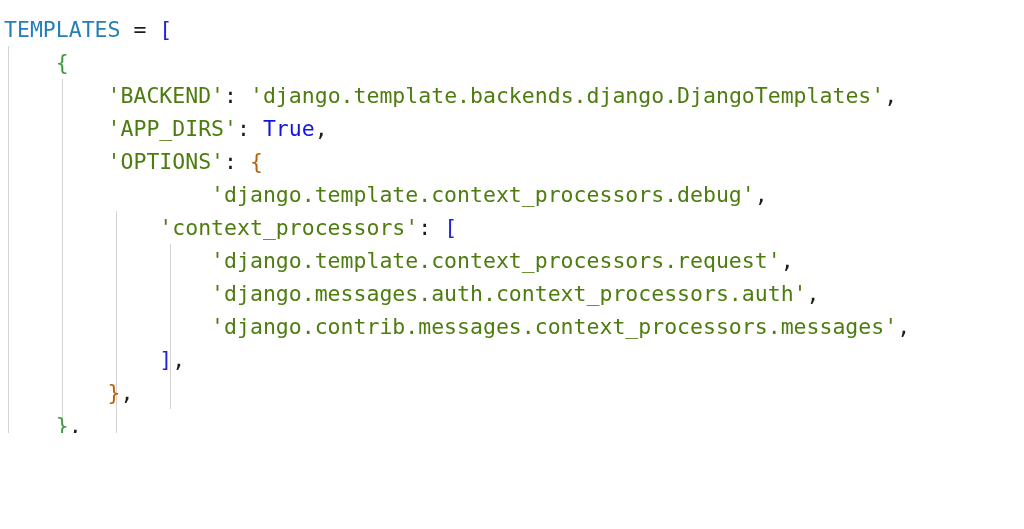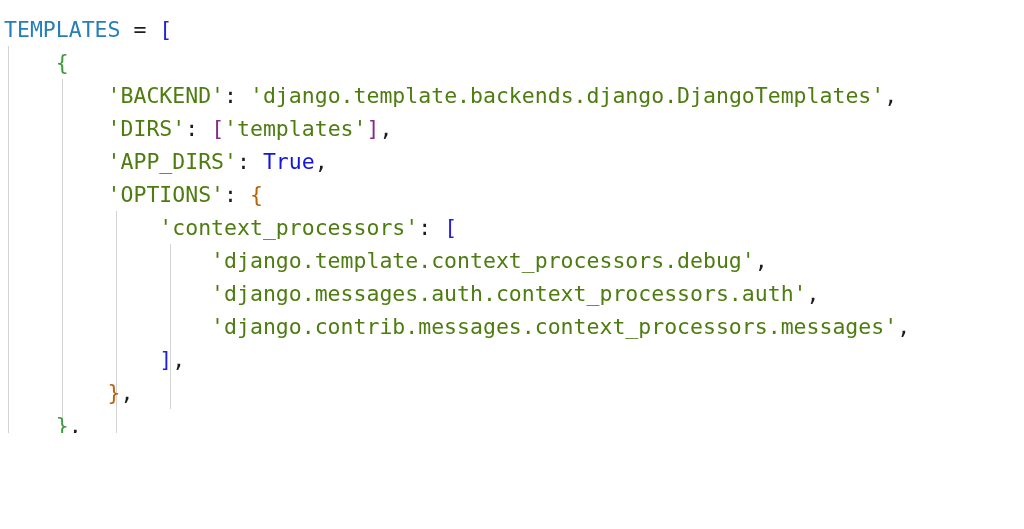--- a/index.html
+++ b/index.html
@@ -63,25 +63,25 @@
       <div class="indent-guide" style="left: 8px; top: 46px; height: 462px; background: rgb(211, 211, 211);"></div>
       <div class="indent-guide" style="left: 62px; top: 79px; height: 396px; background: rgb(211, 211, 211);"></div>
       <div class="indent-guide" style="left: 116px; top: 211px; height: 231px; background: rgb(211, 211, 211);"></div>
       <div class="indent-guide" style="left: 170px; top: 244px; height: 165px; background: rgb(211, 211, 211);"></div>
     </div>
 
   <div id="code-lines">
       <div class="code-line"><span class="tok-var">TEMPLATES</span><span class="tok-punct"> </span><span class="tok-op">=</span><span class="tok-punct"> </span><span class="tok-br-blue">[</span></div>
       <div class="code-line"><span class="tok-punct">    </span><span class="tok-br-green">{</span></div>
       <div class="code-line"><span class="tok-punct">        </span><span class="tok-str">'BACKEND'</span><span class="tok-punct">:</span><span class="tok-punct"> </span><span class="tok-str">'django.template.backends.django.DjangoTemplates'</span><span class="tok-punct">,</span></div>
-      <div class="code-line"><span class="tok-punct">        </span><span class="tok-str">'DIRS'</span><span class="tok-punct">:</span><span class="tok-punct"> </span><span class="tok-br-purple">[</span><span class="tok-str">'templates'</span><span class="tok-br-purple">]</span><span class="tok-punct">,</span></div>
       <div class="code-line"><span class="tok-punct">        </span><span class="tok-str">'APP_DIRS'</span><span class="tok-punct">:</span><span class="tok-punct"> </span><span class="tok-kw">True</span><span class="tok-punct">,</span></div>
       <div class="code-line"><span class="tok-punct">        </span><span class="tok-str">'OPTIONS'</span><span class="tok-punct">:</span><span class="tok-punct"> </span><span class="tok-br-orange">{</span></div>
+      <div class="code-line"><span class="tok-punct">                </span><span class="tok-str">'django.template.context_processors.debug'</span><span class="tok-punct">,</span></div>
       <div class="code-line"><span class="tok-punct">            </span><span class="tok-str">'context_processors'</span><span class="tok-punct">:</span><span class="tok-punct"> </span><span class="tok-br-blue">[</span></div>
-      <div class="code-line"><span class="tok-punct">                </span><span class="tok-str">'django.template.context_processors.debug'</span><span class="tok-punct">,</span></div>
+      <div class="code-line"><span class="tok-punct">                </span><span class="tok-str">'django.template.context_processors.request'</span><span class="tok-punct">,</span></div>
       <div class="code-line"><span class="tok-punct">                </span><span class="tok-str">'django.messages.auth.context_processors.auth'</span><span class="tok-punct">,</span></div>
       <div class="code-line"><span class="tok-punct">                </span><span class="tok-str">'django.contrib.messages.context_processors.messages'</span><span class="tok-punct">,</span></div>
       <div class="code-line"><span class="tok-punct">            </span><span class="tok-br-blue">]</span><span class="tok-punct">,</span></div>
       <div class="code-line"><span class="tok-punct">        </span><span class="tok-br-orange">}</span><span class="tok-punct">,</span></div>
       <div class="code-line"><span class="tok-punct">    </span><span class="tok-br-green">}</span><span class="tok-punct">,</span></div>
       <div class="code-line"><span class="tok-br-blue">]</span></div>
     </div>
 
 </div>
 

